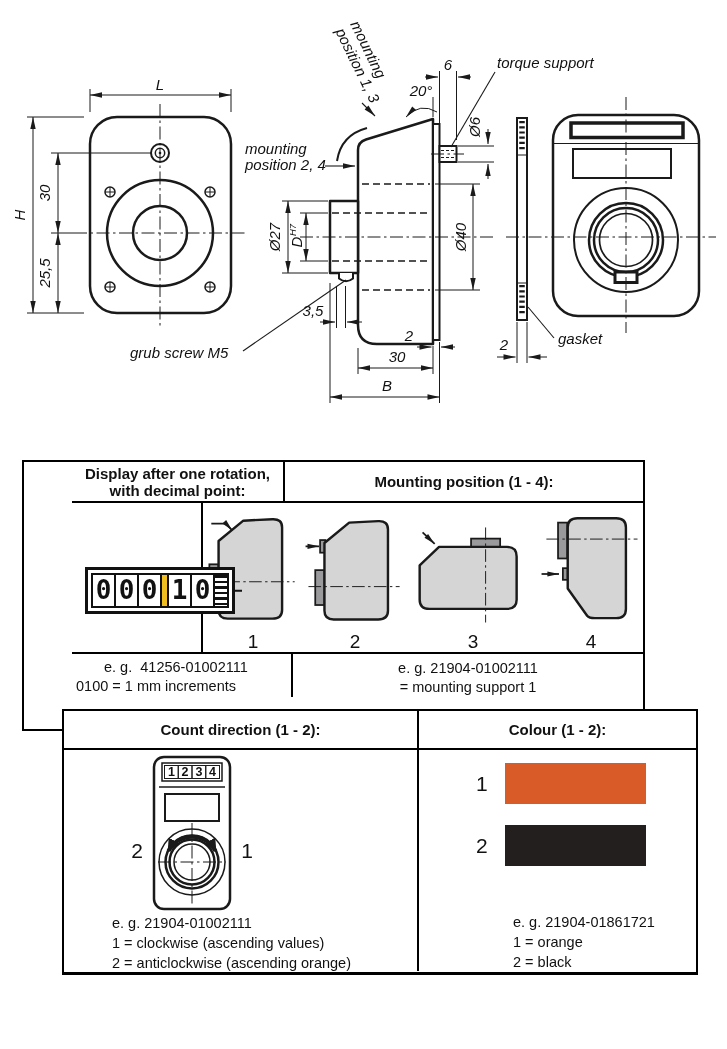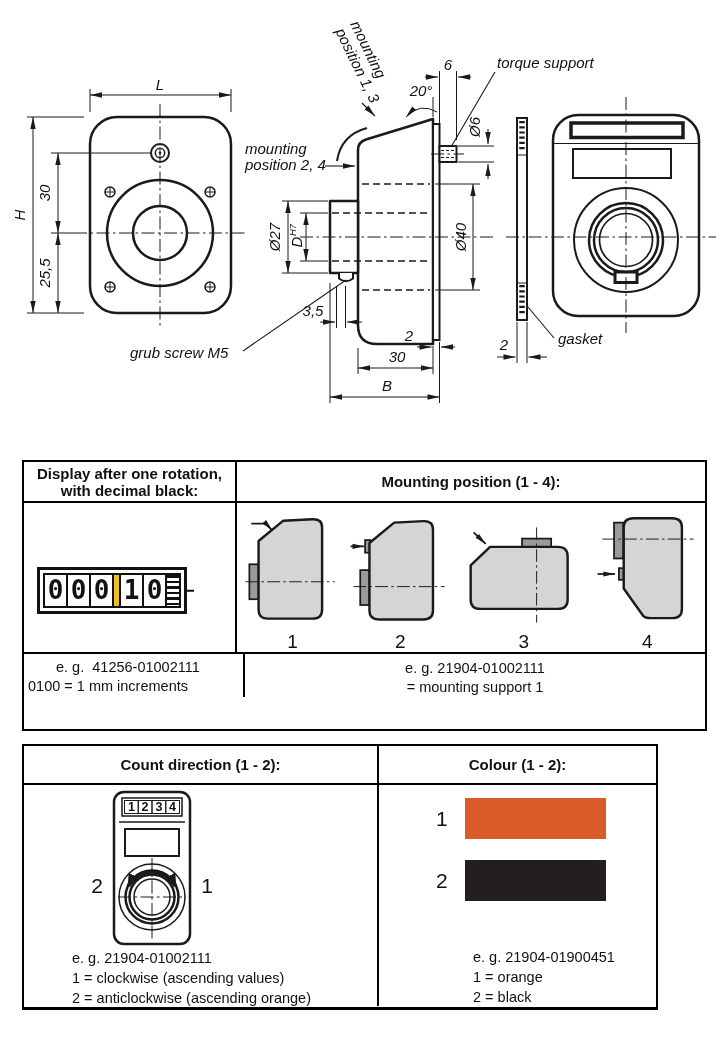--- a/index.html
+++ b/index.html
@@ -18,22 +18,22 @@
   .xl{stroke:#1a1a1a;stroke-width:1;fill:none;}
   .dim{stroke:#1a1a1a;stroke-width:1;fill:none;}
   .ldr{stroke:#1a1a1a;stroke-width:1.1;fill:none;}
   .cl{stroke:#1a1a1a;stroke-width:1;fill:none;stroke-dasharray:13 3.5 2.5 3.5;}
   .hd{stroke:#1a1a1a;stroke-width:1.3;fill:none;stroke-dasharray:7 4;}
   .shape{fill:#d5d5d6;stroke:#1a1a1a;stroke-width:2.5;stroke-linejoin:round;}
   .tab{fill:#9a9a9c;stroke:#1a1a1a;stroke-width:1.8;}
   .aro{stroke:#1a1a1a;stroke-width:1.8;fill:none;}
 
   .tbl{position:absolute;left:22px;background:#fff;border:2.5px solid #000;box-sizing:border-box;}
-  .t1{top:460px;width:685px;height:271px;}
-  .t2{top:744px;width:636px;height:266px;border-bottom-width:3.5px;}
+  .t1{top:460px;width:623px;height:271px;padding-left:48px;}
+  .t2{top:709px;width:636px;height:266px;border-bottom-width:3.5px;margin-left:40px;}
   .hdr{display:flex;border-bottom:2.5px solid #000;}
   .t1 .hdr{height:39px;}
   .t2 .hdr{height:37px;}
   .hcell{display:flex;flex-direction:column;align-items:center;justify-content:center;
          font-weight:700;font-size:15px;line-height:17px;text-align:center;}
   .t1 .hcell-l{width:211px;border-right:2.5px solid #000;}
   .t2 .hcell-l{width:353px;border-right:2.5px solid #000;}
   .hcell-r{flex:1;justify-content:center;}
   .t1-body{display:flex;height:149px;}
   .t1-body-l{width:211px;border-right:2.5px solid #000;position:relative;}
@@ -256,21 +256,21 @@
       <text x="504" y="350" class="dt">2</text>
       <text x="558" y="344" class="lt">gasket</text>
       <line x1="554" y1="338" x2="528" y2="307" class="ldr"></line>
     </g>
   </svg>
 
   <div class="tbl t1">
     <div class="hdr">
       <div class="hcell hcell-l">
         <div>Display after one rotation,</div>
-        <div>with decimal black:</div>
+        <div>with decimal point:</div>
       </div>
       <div class="hcell hcell-r">
         <div>Mounting position (1 - 4):</div>
       </div>
     </div>
     <div class="t1-body">
       <div class="t1-body-l">
         <div class="counter">
           <div class="digits">
             <div class="digit">0</div>
@@ -378,21 +378,21 @@
           <div class="egline"><span class="b">1</span><span> = clockwise (ascending values)</span></div>
           <div class="egline"><span class="b">2</span><span> = anticlockwise (ascending orange)</span></div>
         </div>
       </div>
       <div class="t2-body-r">
         <div class="swnum" style="left:57px;top:22px;">1</div>
         <div class="swatch" style="left: 86px; top: 13px; background-color: rgb(216, 91, 40);"></div>
         <div class="swnum" style="left:57px;top:84px;">2</div>
         <div class="swatch" style="left: 86px; top: 75px; background-color: rgb(35, 31, 31);"></div>
         <div class="eg-block col-text">
-          <div class="egline"><span>e. g. 21904-0190045</span><span class="b">1</span><span></span></div>
+          <div class="egline"><span>e. g. 21904-0186172</span><span class="b">1</span><span></span></div>
           <div class="egline"><span class="b">1</span><span> = orange</span></div>
           <div class="egline"><span class="b">2</span><span> = black</span></div>
         </div>
       </div>
     </div>
   </div>
 
 </div>
 
 </body></html>

